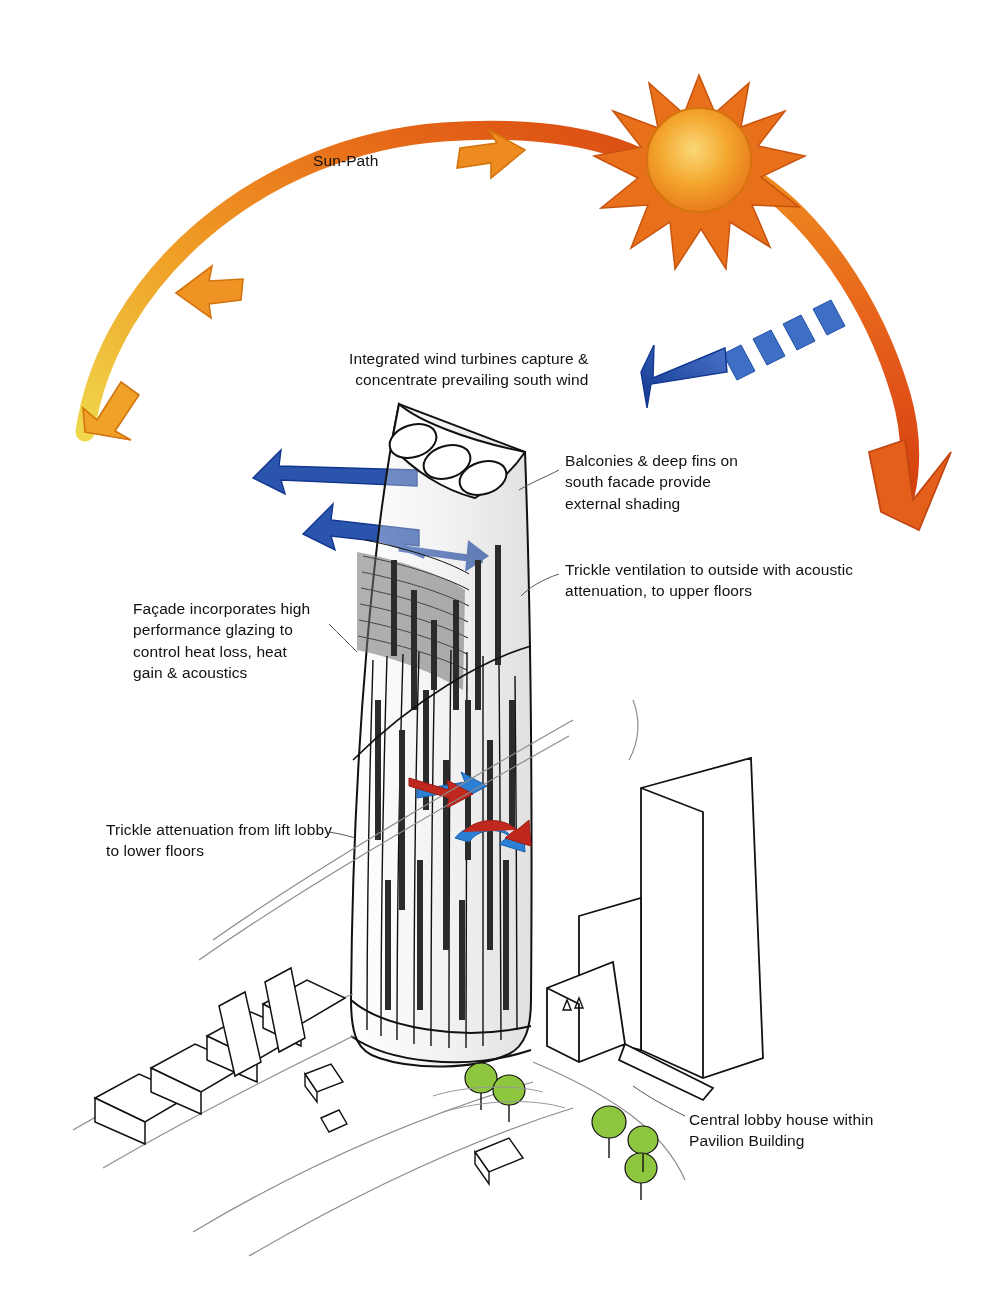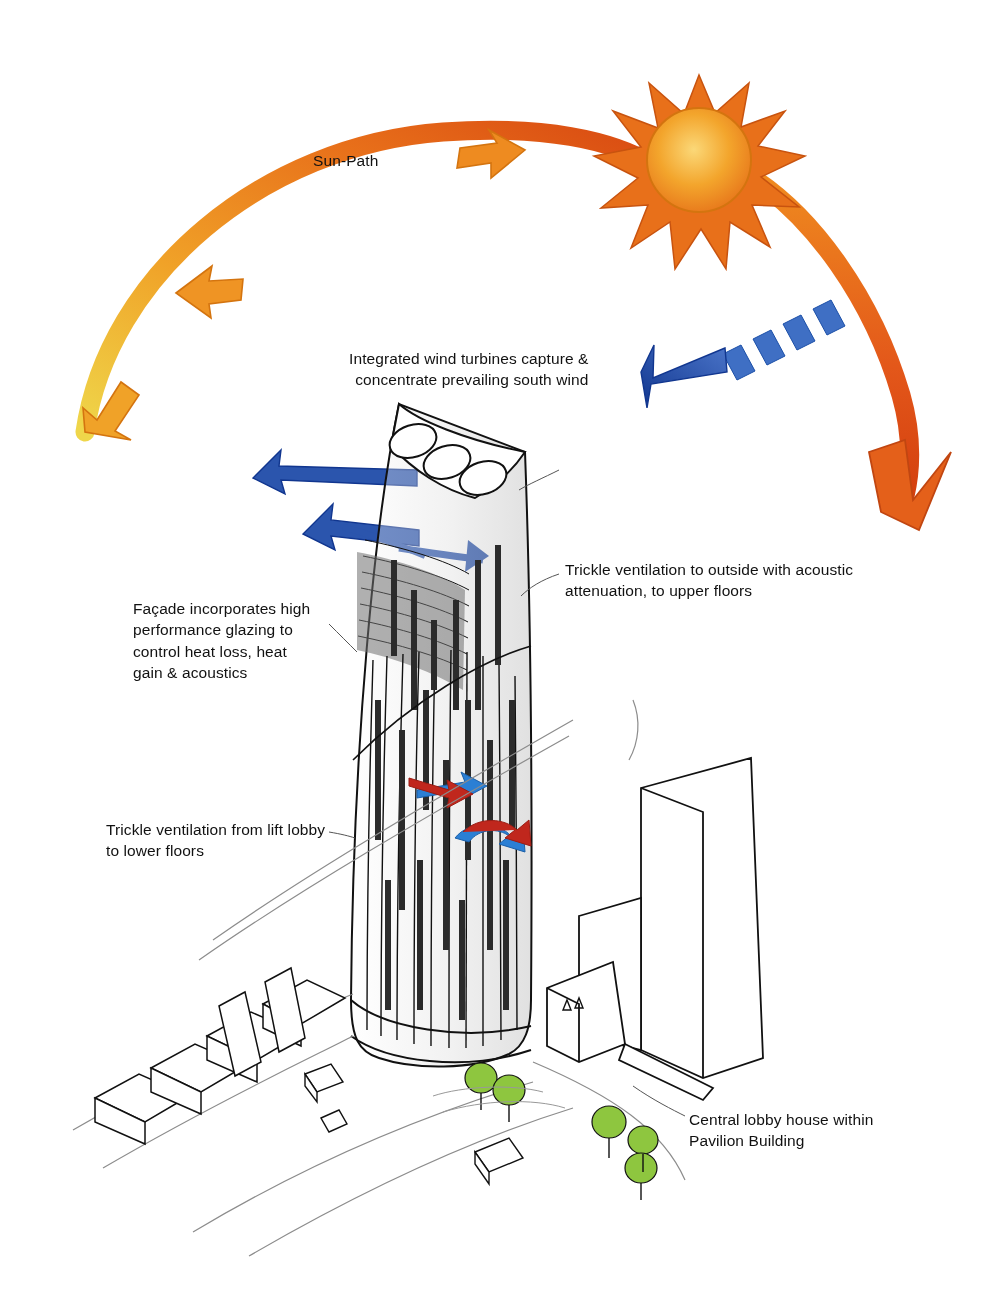--- a/index.html
+++ b/index.html
@@ -244,28 +244,31 @@
       <path d="M316,832 C328,834 336,836 342,838"></path>
       <path d="M672,1116 C660,1110 640,1100 620,1086"></path>
     </g>
   </svg>
 
   <div class="annot" style="left:300px; top:150px;">Sun-Path</div>
 
   <div class="annot" style="left:336px; top:348px;text-align:right;">Integrated wind turbines capture &amp;
 concentrate prevailing south wind</div>
 
+  <div class="annot" style="left:552px; top:450px;">Balconies &amp; deep fins on
+south facade provide
+external shading</div>
 
   <div class="annot" style="left:552px; top:559px;">Trickle ventilation to outside with acoustic
 attenuation, to upper floors</div>
 
   <div class="annot" style="left:120px; top:598px;">Façade incorporates high
 performance glazing to
 control heat loss, heat
 gain &amp; acoustics</div>
 
-  <div class="annot" style="left:93px; top:819px;">Trickle ventilation from lift lobby
+  <div class="annot" style="left:93px; top:819px;">Trickle attenuation from lift lobby
 to lower floors</div>
 
   <div class="annot" style="left:676px; top:1109px;">Central lobby house within
 Pavilion Building</div>
 
 </div>
 
 </body></html>

